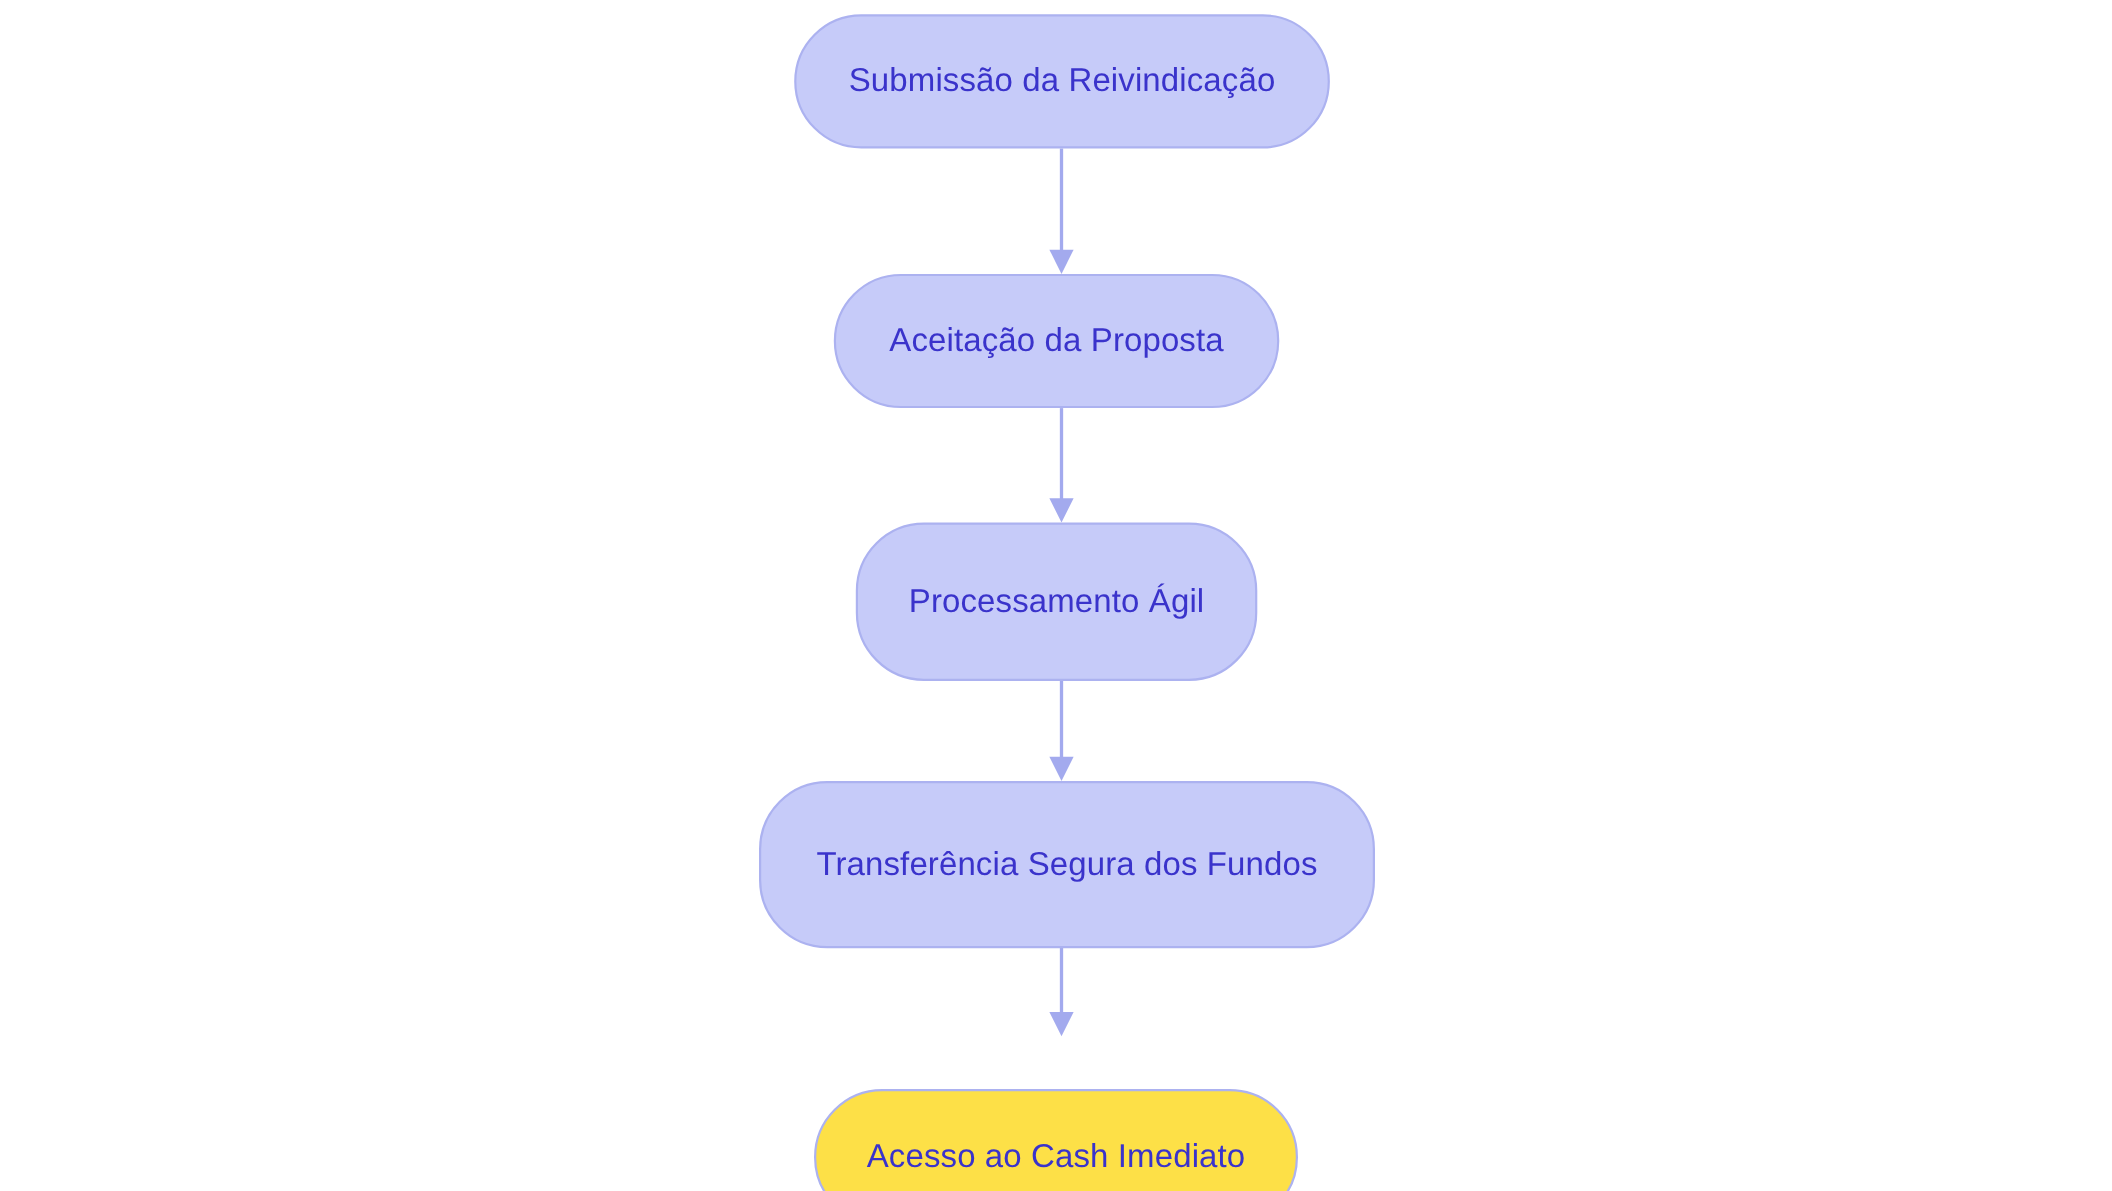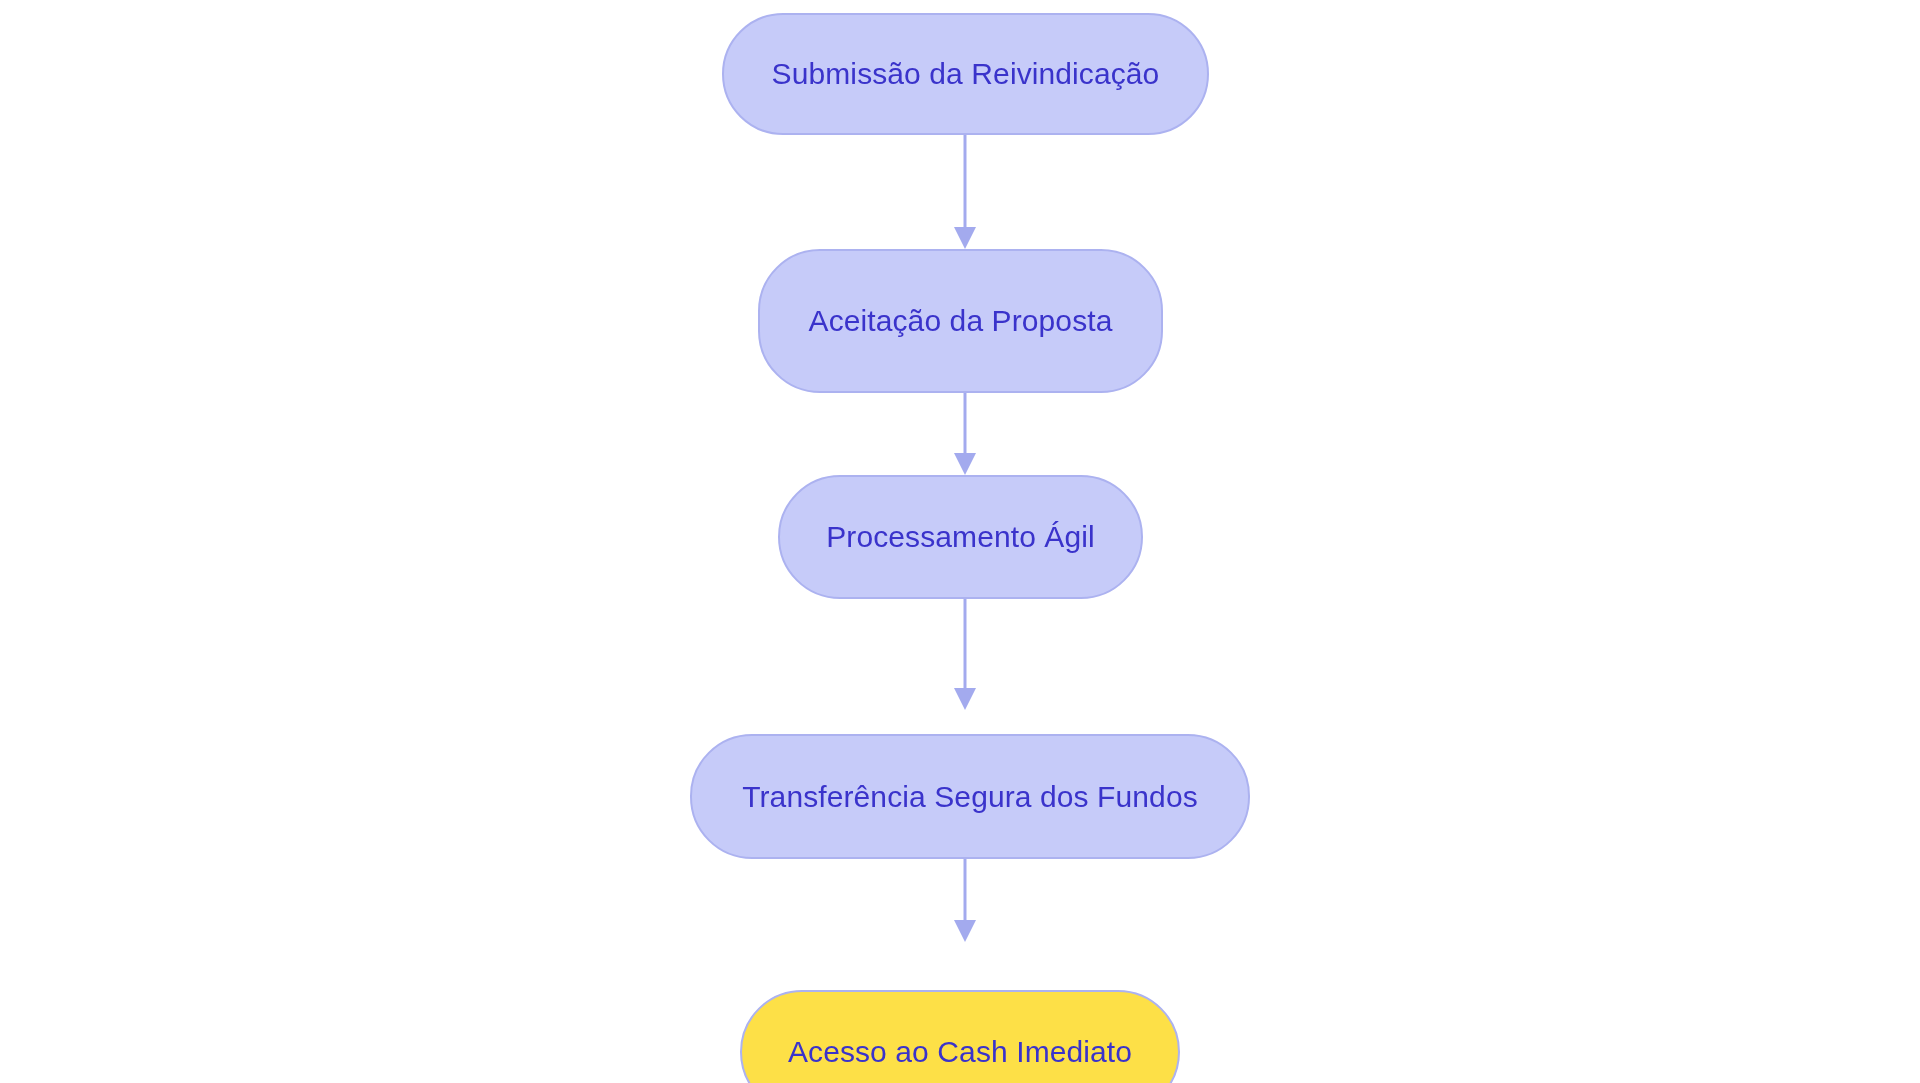--- a/index.html
+++ b/index.html
@@ -75,25 +75,25 @@
       <line x1="13" y1="0" x2="13" y2="90" class="flow-connector-line" stroke="#a3aaee"></line>
       <polygon points="2,89 24,89 13,111" class="flow-connector-head" fill="#a3aaee"></polygon>
     </svg>
     <svg class="flow-connector" width="26" height="107" viewBox="0 0 26 107" style="left: 952px; top: 835px;">
       <line x1="13" y1="0" x2="13" y2="86" class="flow-connector-line" stroke="#a3aaee"></line>
       <polygon points="2,85 24,85 13,107" class="flow-connector-head" fill="#a3aaee"></polygon>
     </svg>
     <div class="flow-node" style="left: 722px; top: 13px; width: 487px; height: 122px; background: rgb(198, 203, 249); border-color: rgb(172, 178, 240);">
       <span class="flow-node-label" style="color: rgb(58, 51, 203);">Submissão da Reivindicação</span>
     </div>
-    <div class="flow-node" style="left: 758px; top: 249px; width: 405px; height: 144px; background: rgb(198, 203, 249); border-color: rgb(172, 178, 240);">
+    <div class="flow-node" style="left: 758px; top: 249px; width: 405px; height: 122px; background: rgb(198, 203, 249); border-color: rgb(172, 178, 240);">
       <span class="flow-node-label" style="color: rgb(58, 51, 203);">Aceitação da Proposta</span>
     </div>
-    <div class="flow-node" style="left: 778px; top: 475px; width: 365px; height: 124px; background: rgb(198, 203, 249); border-color: rgb(172, 178, 240);">
+    <div class="flow-node" style="left: 778px; top: 475px; width: 365px; height: 144px; background: rgb(198, 203, 249); border-color: rgb(172, 178, 240);">
       <span class="flow-node-label" style="color: rgb(58, 51, 203);">Processamento Ágil</span>
     </div>
-    <div class="flow-node" style="left: 690px; top: 710px; width: 560px; height: 125px; background: rgb(198, 203, 249); border-color: rgb(172, 178, 240); margin-top: 24px;">
+    <div class="flow-node" style="left: 690px; top: 710px; width: 560px; height: 152px; background: rgb(198, 203, 249); border-color: rgb(172, 178, 240);">
       <span class="flow-node-label" style="color: rgb(58, 51, 203);">Transferência Segura dos Fundos</span>
     </div>
     <div class="flow-node" style="left: 740px; top: 942px; width: 440px; height: 124px; background: #fde047; border-color: rgb(172, 178, 240); margin-top: 48px;">
       <span class="flow-node-label" style="color: rgb(58, 51, 203);">Acesso ao Cash Imediato</span>
     </div>
   </div>
 
 </body></html>

